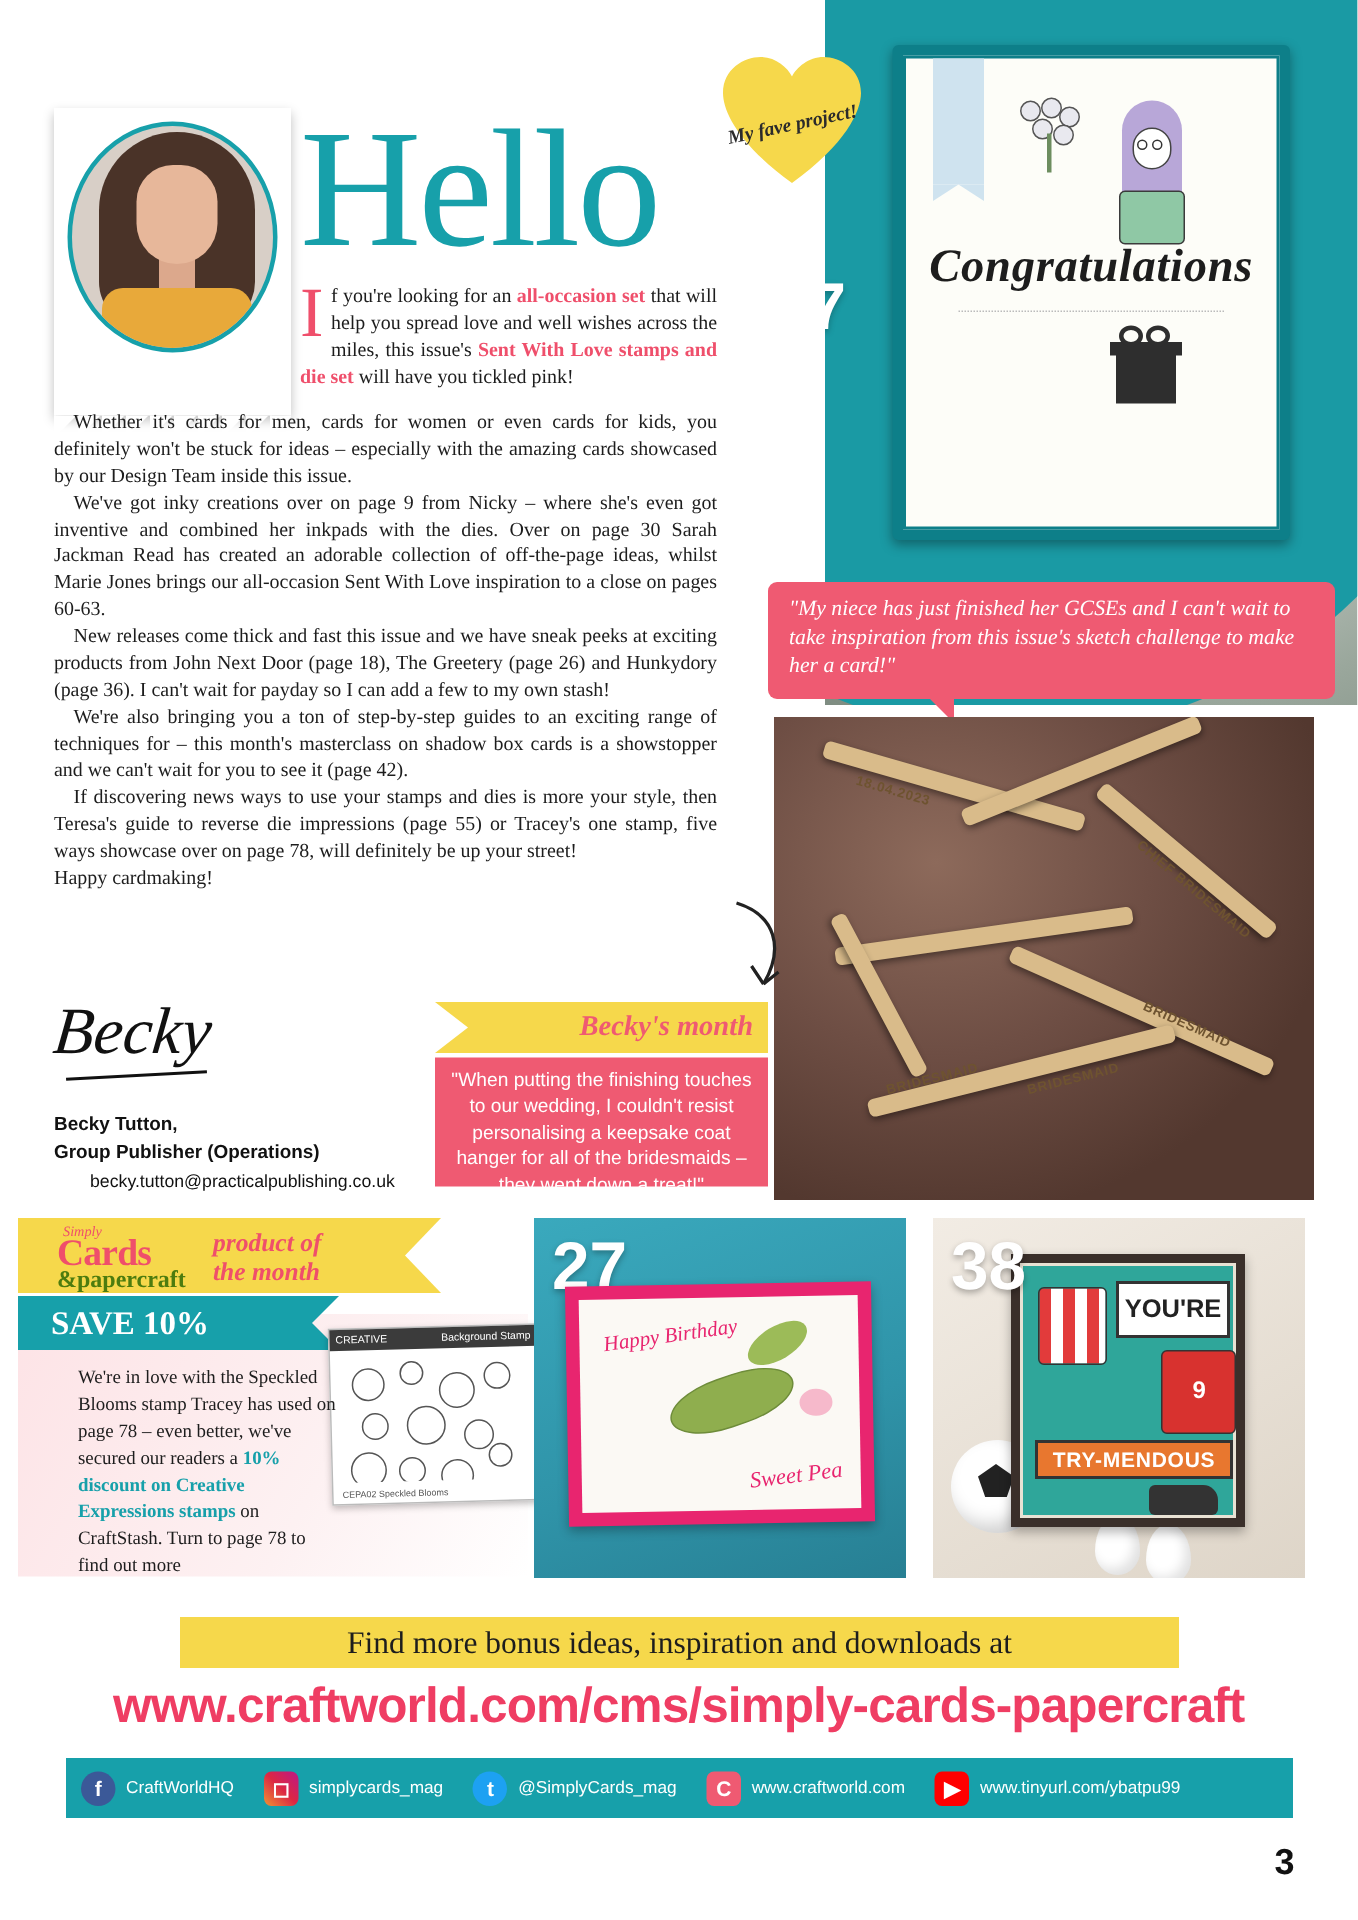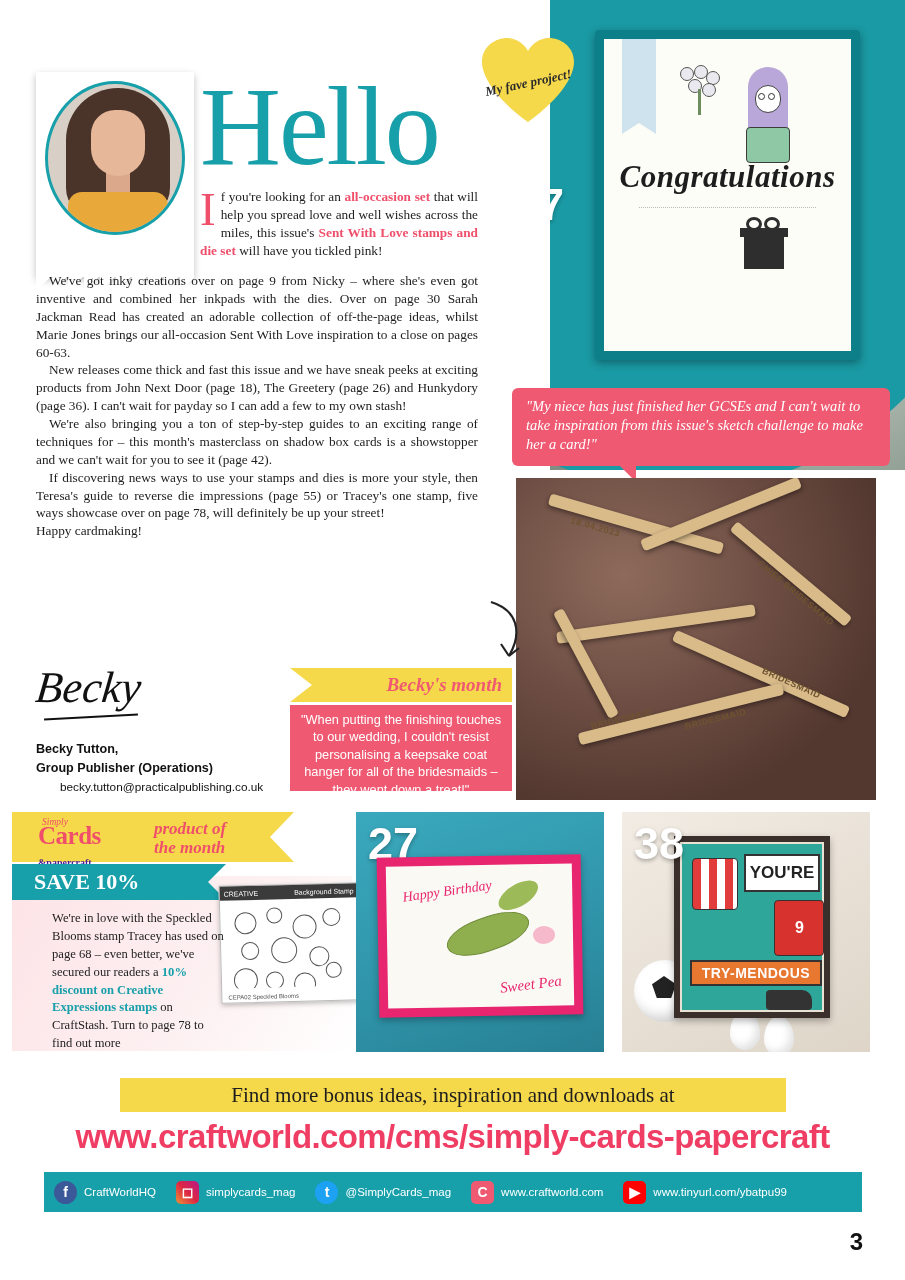--- a/index.html
+++ b/index.html
@@ -212,26 +212,26 @@
   }
   .logo-simply{
     position:absolute; left:30px; top:5px; font-family:"Liberation Serif",serif;
     font-size:9.5px; color:#ef4f6b; font-style:italic;
   }
   .logo-cards{
     position:absolute; left:26px; top:10px; font-family:"Liberation Serif",serif;
     font-weight:bold; font-size:25px; color:#ef4f6b; letter-spacing:-.5px;
   }
   .logo-paper{
-    position:absolute; left:26px; top:45px; font-family:"Liberation Serif",serif;
-    font-size:10px; color:#4c1d95; font-weight:bold;
+    position:absolute; left:26px; top:33px; font-family:"Liberation Serif",serif;
+    font-size:16px; color:#4d7c0f; font-weight:bold;
   }
   .potm-title{
     position:absolute; left:130px; top:8px; font-family:"Liberation Serif",serif;
-    font-weight:bold; font-style:italic; font-size:17px; color:#ef4f6b; line-height:1.1;margin-left:12px;
+    font-weight:bold; font-style:italic; font-size:17px; color:#ef4f6b; line-height:1.1;
   }
   .save-bar{
     position:absolute; left:0; top:52px; width:196px; height:36px; background:#17a0aa;
     color:#fff; font-family:"Liberation Serif",serif; font-weight:bold; font-size:22px;
     display:flex; align-items:center; padding-left:22px;
   }
   .save-bar:after{
     content:""; position:absolute; right:-18px; top:0; border-top:18px solid #17a0aa;
     border-bottom:18px solid #17a0aa; border-right:18px solid transparent;
   }
@@ -409,20 +409,21 @@
 
 <div class="hello">Hello</div>
 
 <div class="body-col">
   <p>
     <span class="dropcap">I</span><span>f you're looking for an </span><span class="hl">all-occasion set</span><span> that will help you spread love and well wishes across the miles, this issue's </span><span class="hl">Sent With Love stamps and die set</span><span> will have you tickled pink!</span>
   </p>
 </div>
 
 <div class="body-col2">
+  <p>Whether it's cards for men, cards for women or even cards for kids, you definitely won't be stuck for ideas – especially with the amazing cards showcased by our Design Team inside this issue.</p>
   <p>We've got inky creations over on page 9 from Nicky – where she's even got inventive and combined her inkpads with the dies. Over on page 30 Sarah Jackman Read has created an adorable collection of off-the-page ideas, whilst Marie Jones brings our all-occasion Sent With Love inspiration to a close on pages 60-63.</p>
   <p>New releases come thick and fast this issue and we have sneak peeks at exciting products from John Next Door (page 18), The Greetery (page 26) and Hunkydory (page 36). I can't wait for payday so I can add a few to my own stash!</p>
   <p>We're also bringing you a ton of step-by-step guides to an exciting range of techniques for – this month's masterclass on shadow box cards is a showstopper and we can't wait for you to see it (page 42).</p>
   <p>If discovering news ways to use your stamps and dies is more your style, then Teresa's guide to reverse die impressions (page 55) or Tracey's one stamp, five ways showcase over on page 78, will definitely be up your street!</p>
   <p style="text-indent:0">Happy cardmaking!</p>
 </div>
 
 <div class="signature">Becky</div>
 <div class="sig-underline"></div>
 <div class="byline">
@@ -463,21 +464,21 @@
       <div class="sp-flower" style="left:82px;top:44px;width:20px;height:20px"></div>
       <div class="sp-flower" style="left:6px;top:64px;width:24px;height:24px"></div>
       <div class="sp-flower" style="left:38px;top:68px;width:18px;height:18px"></div>
       <div class="sp-flower" style="left:66px;top:70px;width:22px;height:22px"></div>
       <div class="sp-flower" style="left:98px;top:60px;width:16px;height:16px"></div>
     </div>
     <div class="sp-foot">CEPA02 Speckled Blooms</div>
   </div>
 
   <div class="potm-text">
-    <span>We're in love with the Speckled Blooms stamp Tracey has used on page 68 – even better, we've secured our readers a </span><span class="tl">10% discount on Creative Expressions stamps</span><span> on CraftStash. Turn to page 78 to find out more</span>
+    <span>We're in love with the Speckled Blooms stamp Tracey has used on page 78 – even better, we've secured our readers a </span><span class="tl">10% discount on Creative Expressions stamps</span><span> on CraftStash. Turn to page 78 to find out more</span>
   </div>
 </div>
 
 <div class="photo-27">
   <div class="num-27">27</div>
   <div class="card">
     <div class="inner">
       <div class="hb-text">Happy Birthday</div>
       <div class="pea-leaf"></div>
       <div class="pea-pod"></div>

